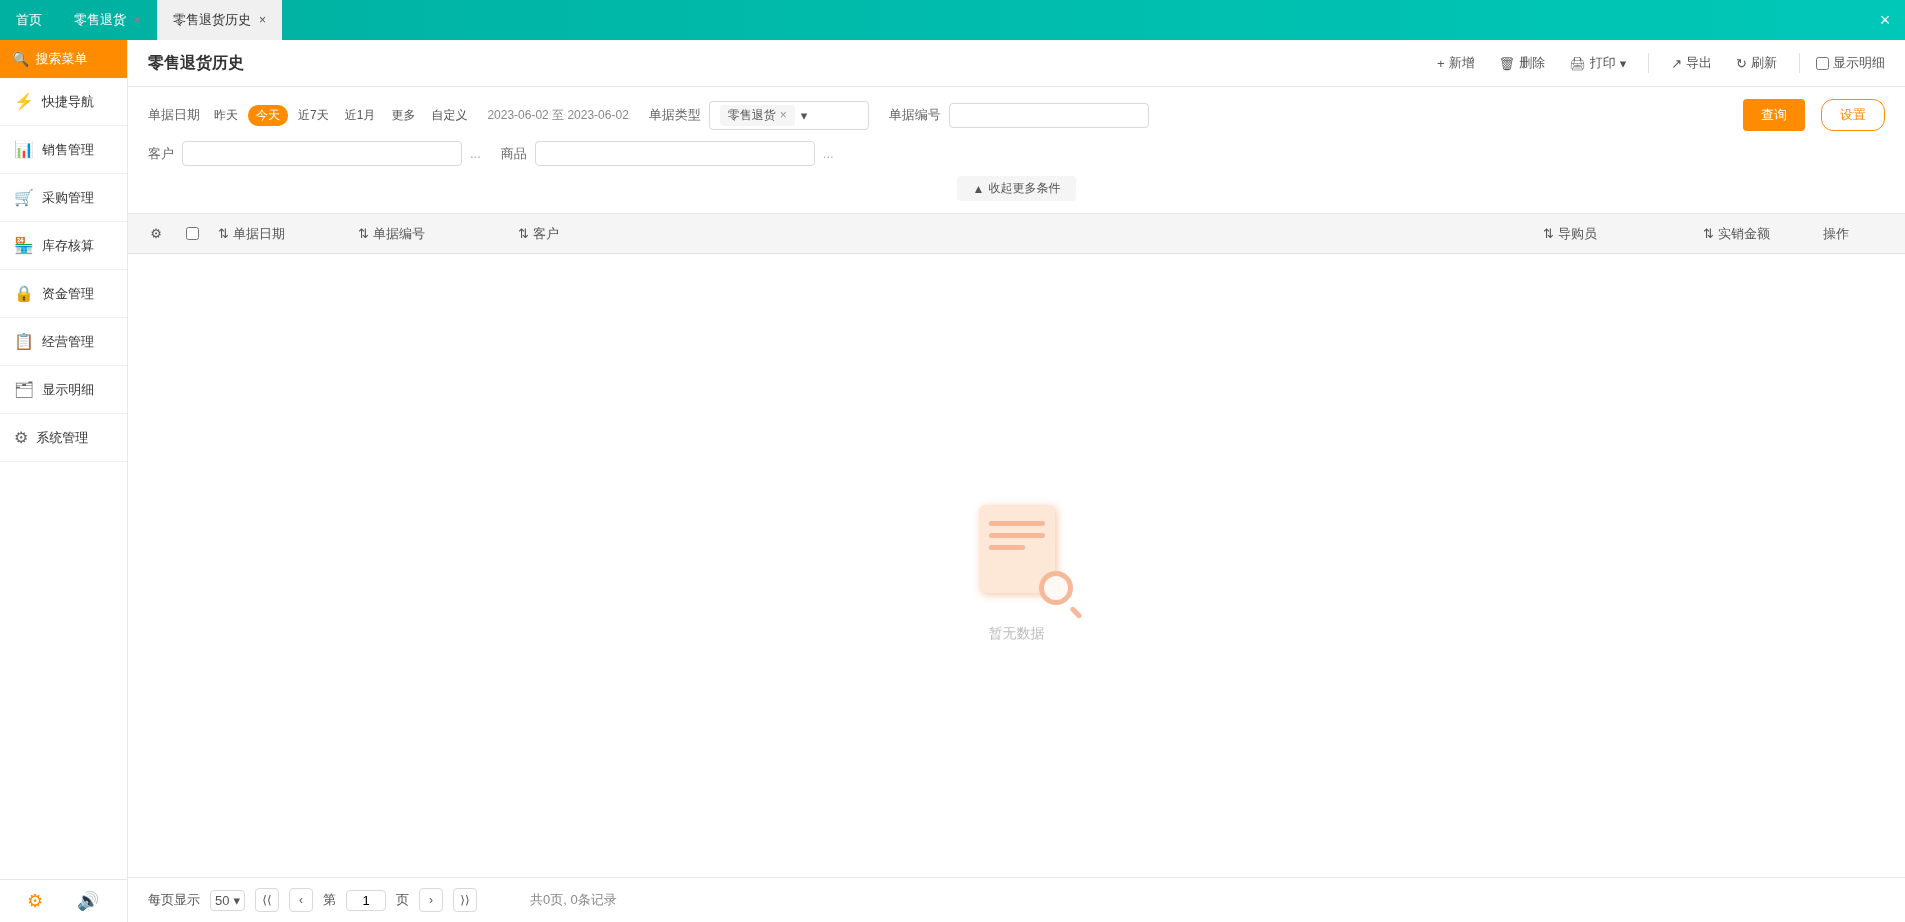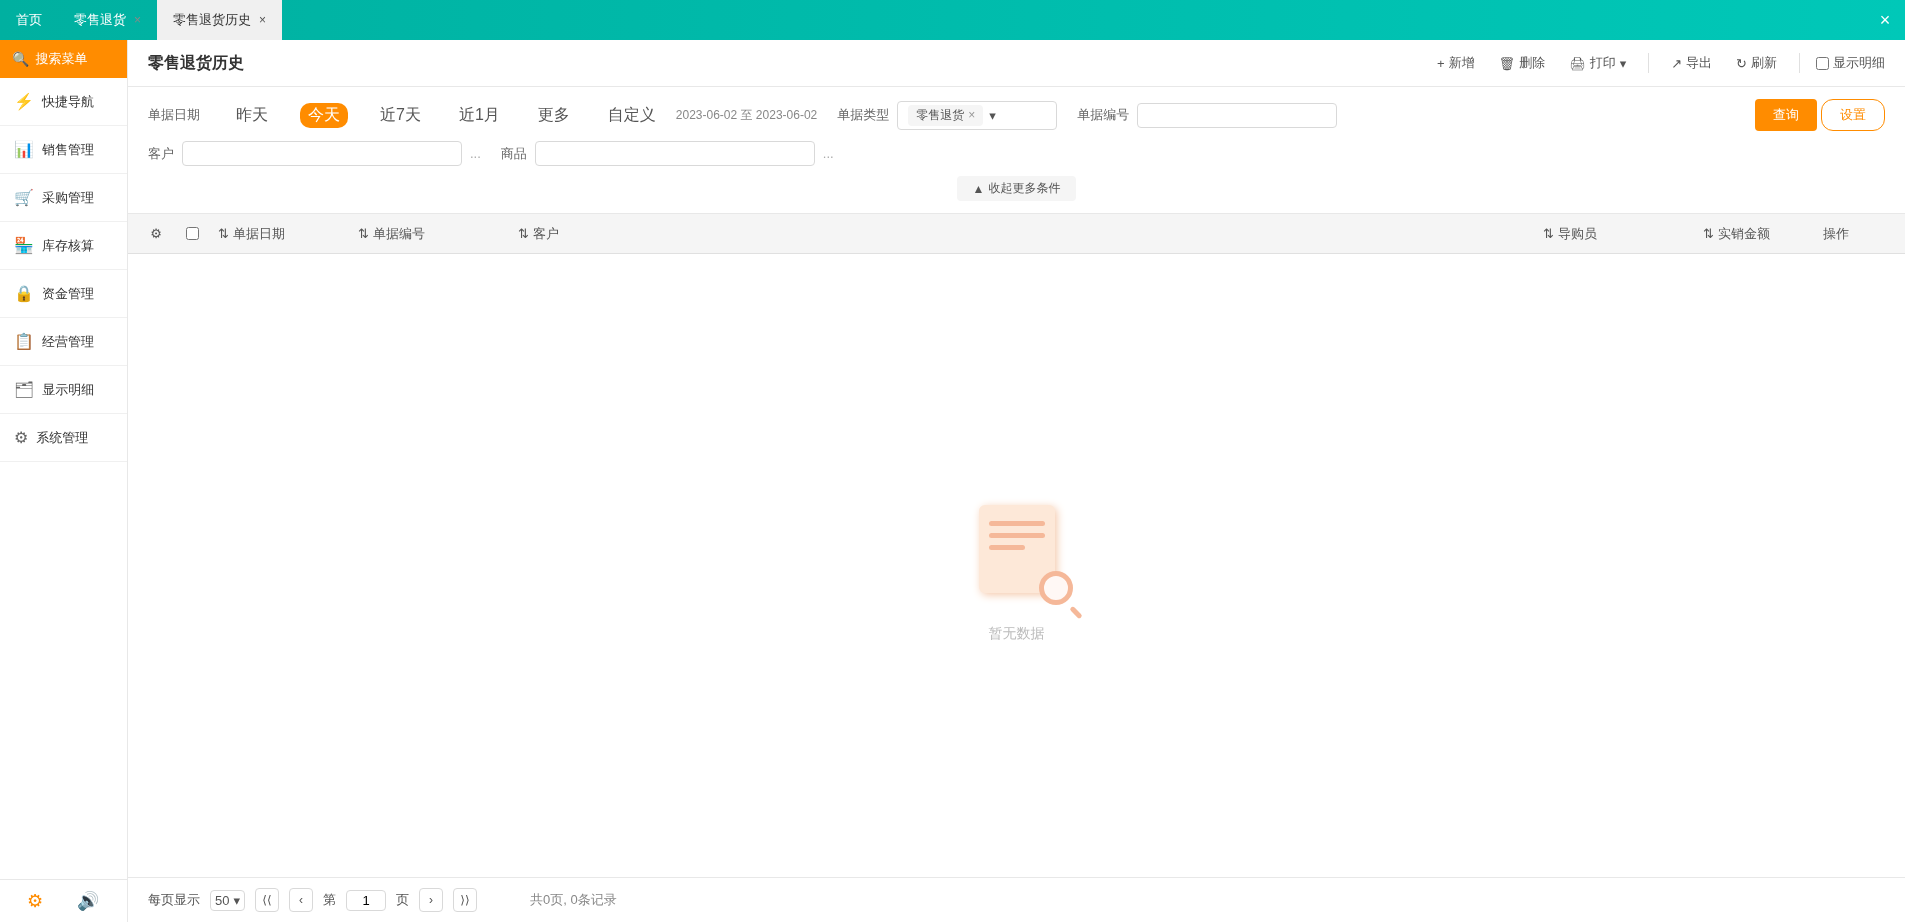--- a/index.html
+++ b/index.html
@@ -80,21 +80,21 @@
     }
     .filter-row {
       display: flex; align-items: center; gap: 20px; margin-bottom: 10px;
     }
     .filter-item {
       display: flex; align-items: center; gap: 8px; font-size: 13px; color: #555;
     }
     .filter-label { white-space: nowrap; color: #666; }
     .date-options { display: flex; align-items: center; gap: 4px; }
     .date-opt {
-      font-size: 16px; color: #555; cursor: pointer; padding: 2px 6px; border-radius: 3px; margin-left: 22px;
+      font-size: 12px; color: #555; cursor: pointer; padding: 2px 6px; border-radius: 3px;
     }
     .date-opt.active {
       background: #ff8c00; color: #fff; border-radius: 10px; padding: 2px 8px;
     }
     .date-range { font-size: 12px; color: #888; margin-left: 6px; }
     .filter-select {
       display: flex; align-items: center; border: 1px solid #d9d9d9; border-radius: 4px;
       padding: 3px 10px; font-size: 13px; min-width: 160px; cursor: pointer;
       background: #fff; gap: 6px;
     }
@@ -290,21 +290,21 @@
             </div>
             <span>▾</span>
           </div>
         </div>
 
         <div class="filter-item">
           <span class="filter-label">单据编号</span>
           <input class="filter-input" type="text" style="">
         </div>
 
-        <div style="margin-left:auto; display:flex; gap:4px;">
+        <div style="margin-left:auto; display:flex; gap:16px;">
           <button style="background:#ff8c00; color:#fff; border:none; padding:6px 18px; border-radius:4px; font-size:13px; cursor:pointer;">查询</button>
           <button style="background:#fff; color:#ff8c00; border:1px solid #ff8c00; padding:6px 18px; border-radius:12px; font-size:13px; cursor:pointer;">设置</button>
         </div>
       </div>
 
       <div class="filter-row">
 
         <div class="filter-item">
           <span class="filter-label">客户</span>
           <input class="filter-input" style="min-width: 280px;" type="text">

